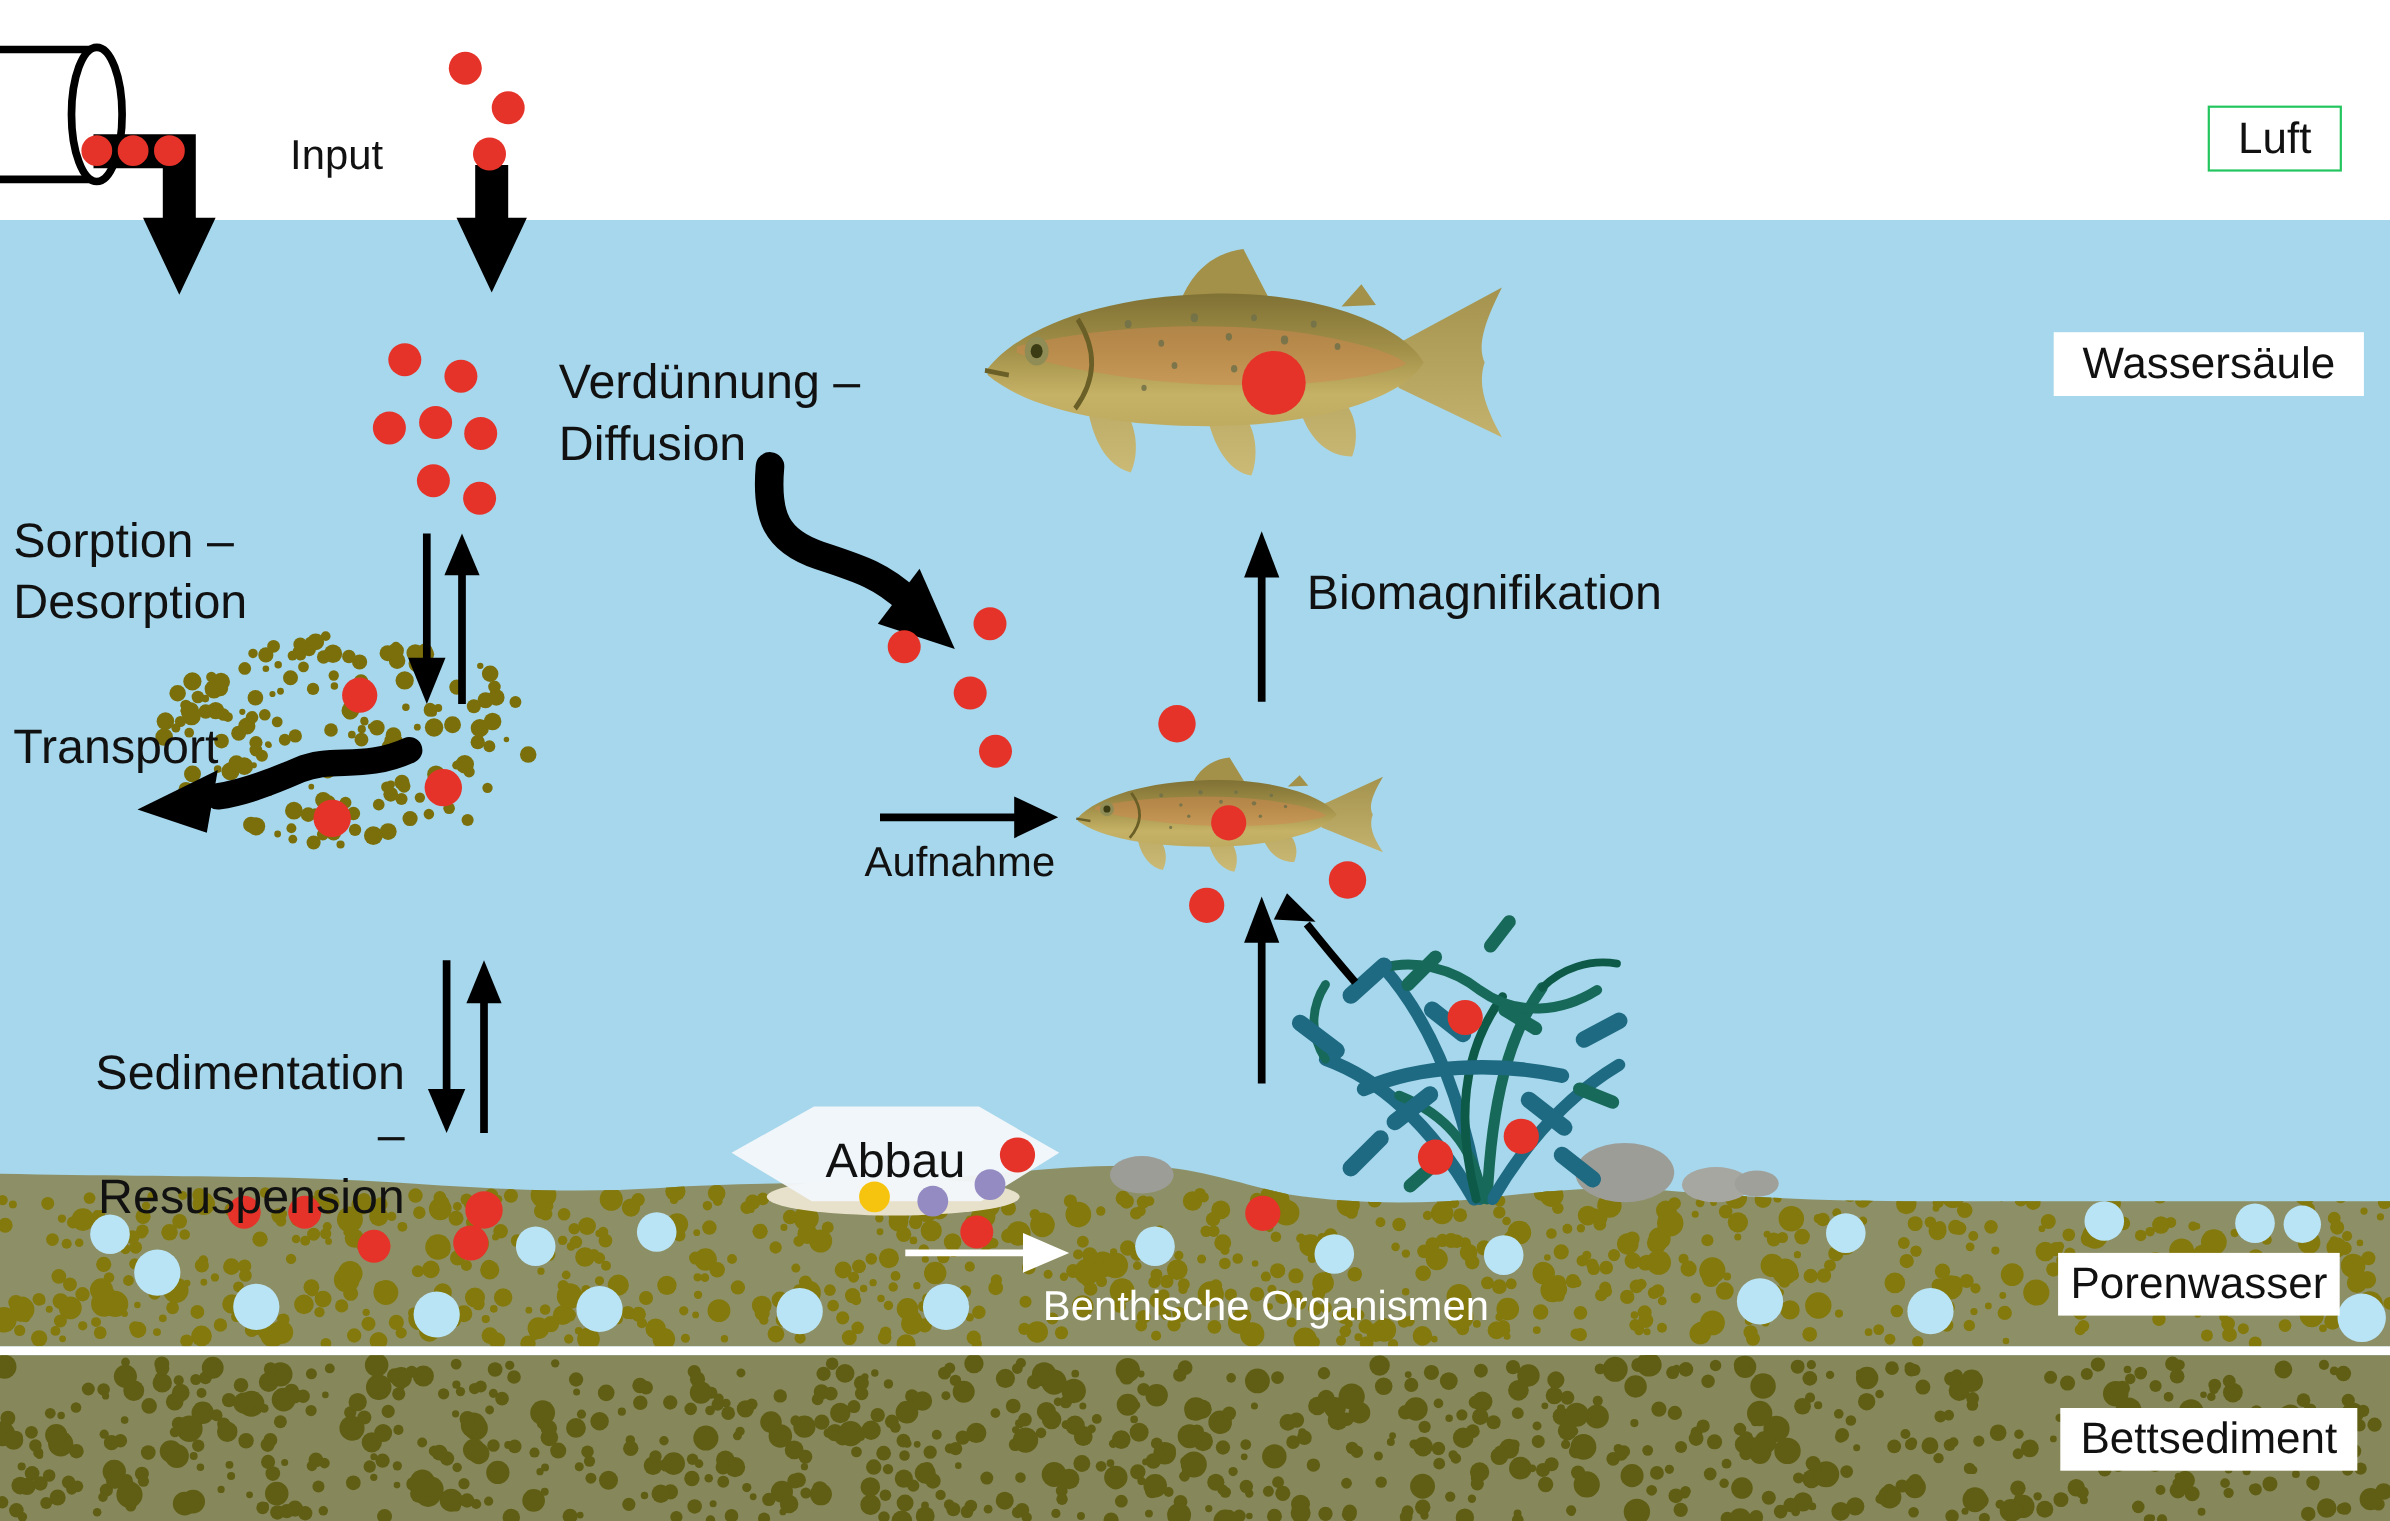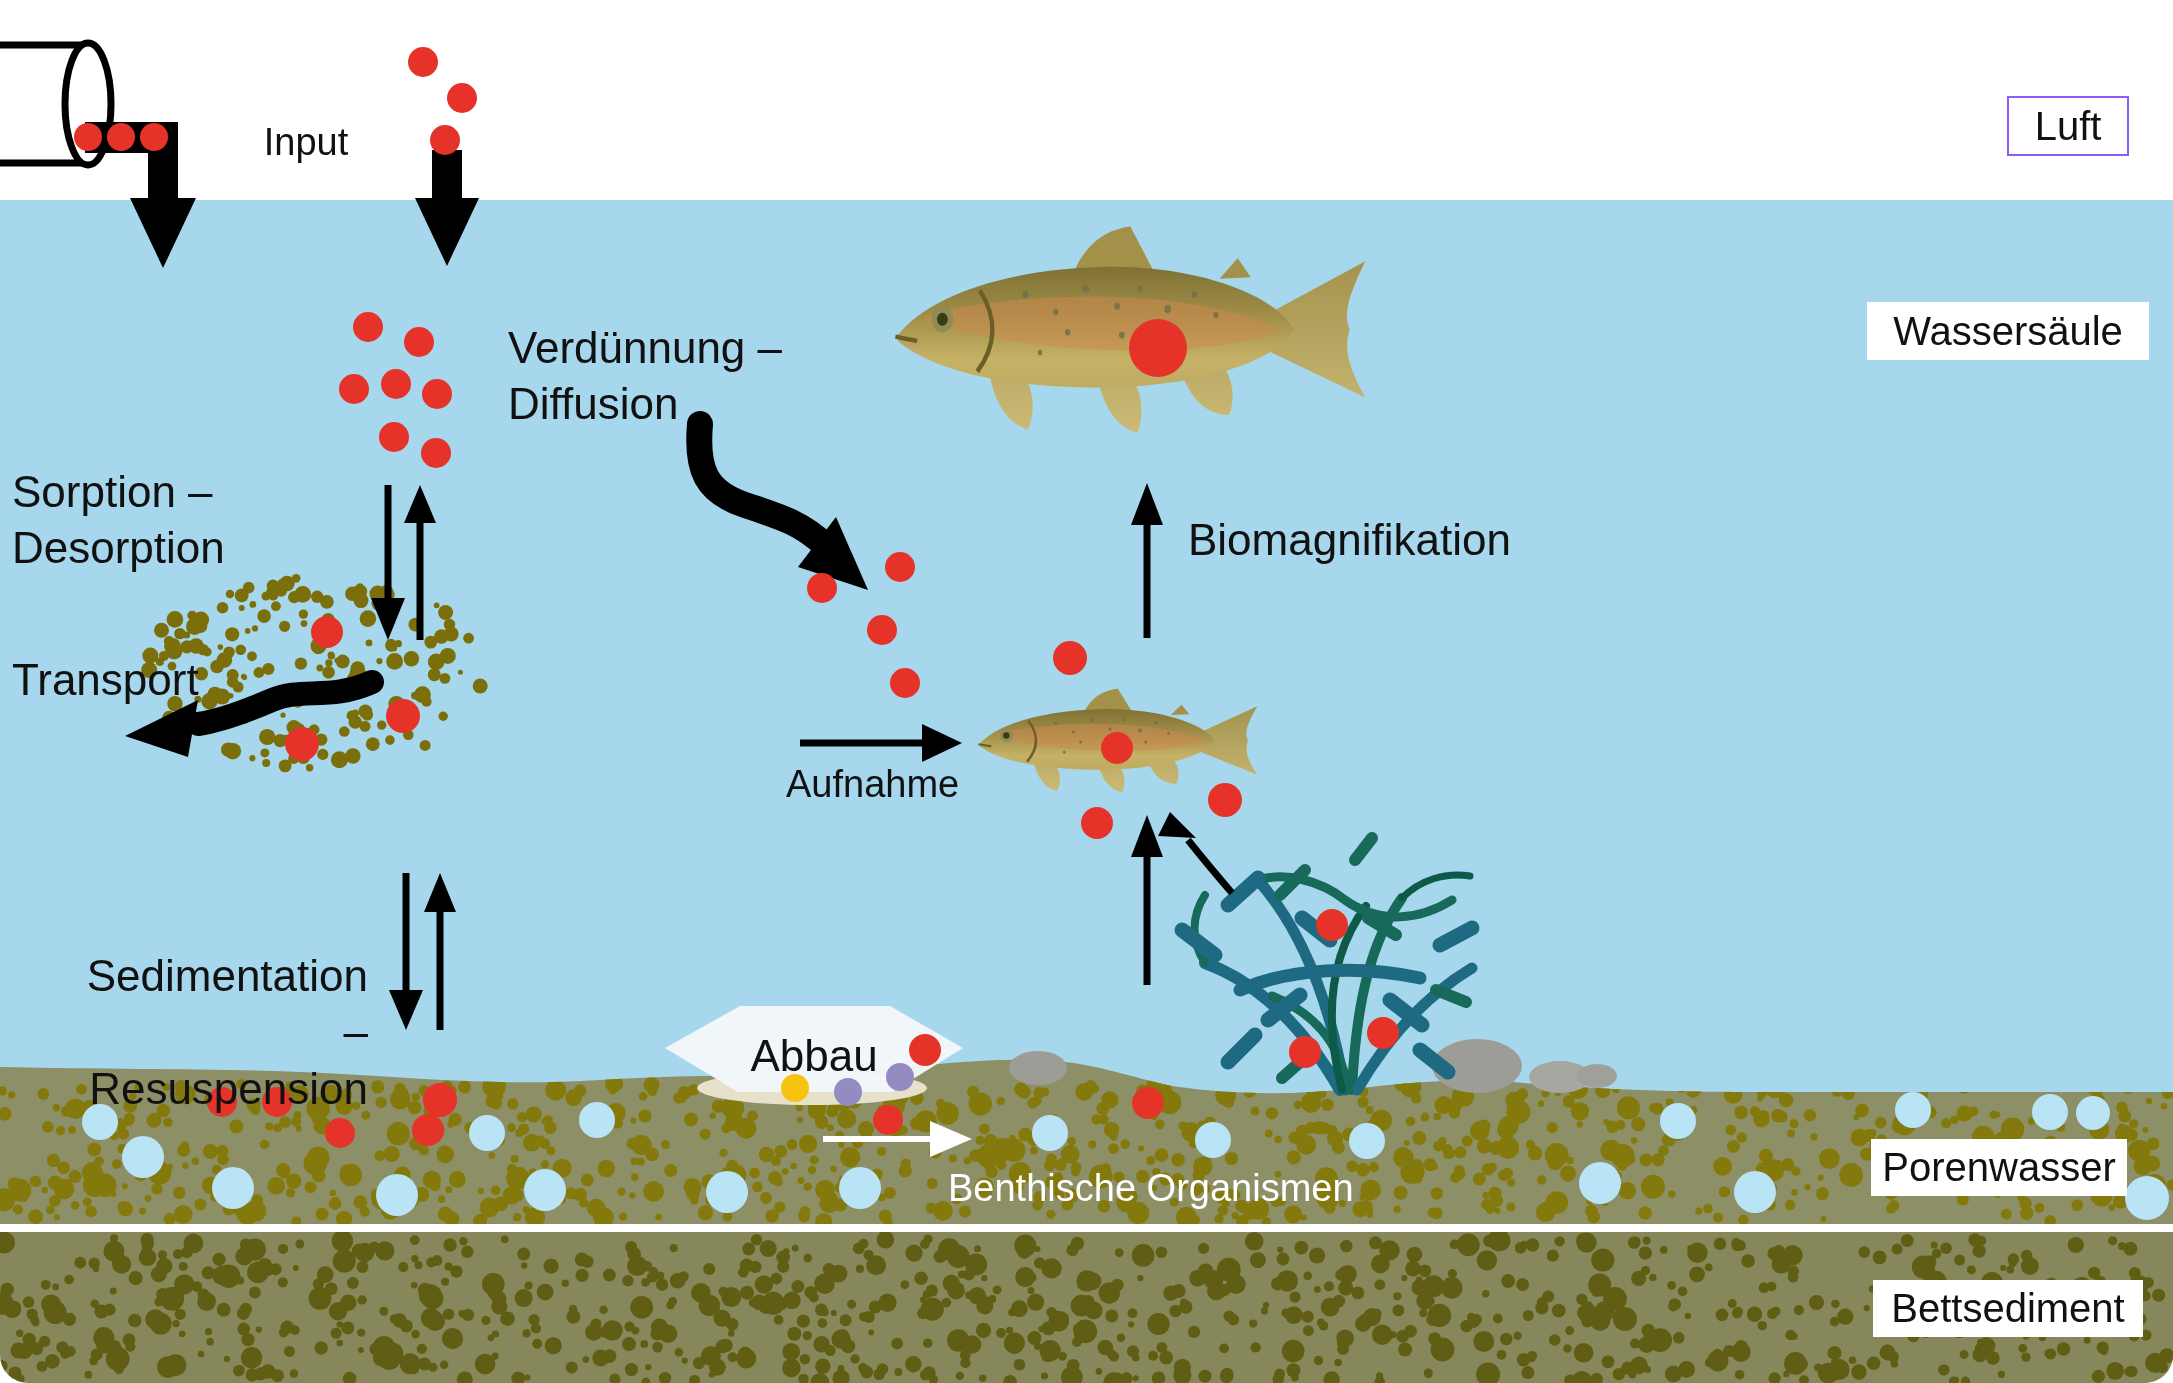--- a/index.html
+++ b/index.html
@@ -2,32 +2,31 @@
 <html><head>
 <meta charset="utf-8">
 <style>
   html,body{margin:0;padding:0;background:#fff;}
   #stage{
     position:relative;
     width:2173px;height:1383px;
     overflow:hidden;
     font-family:"Liberation Sans","DejaVu Sans",sans-serif;
     color:#111;
-    border-radius:28px;
   }
   #scene{position:absolute;left:0;top:0;}
   .lbl{position:absolute;white-space:pre-line;line-height:1.28;}
   .f40{font-size:44px;}
   .f38{font-size:38px;}
   .zonebox{
     position:absolute;background:#ffffff;
     display:flex;align-items:center;justify-content:center;
     font-size:40px;color:#111;
   }
-  .bordered{border:2px solid #8b5cf6;}
+  .bordered{border:2px solid #22c55e;}
   .white-text{color:#ffffff;}
   .right-align{text-align:right;}
   .center-align{text-align:center;}
 </style>
 </head>
 <body>
 
 <div id="stage">
 
 <svg id="scene" width="2173" height="1383" viewBox="0 0 2173 1383">

